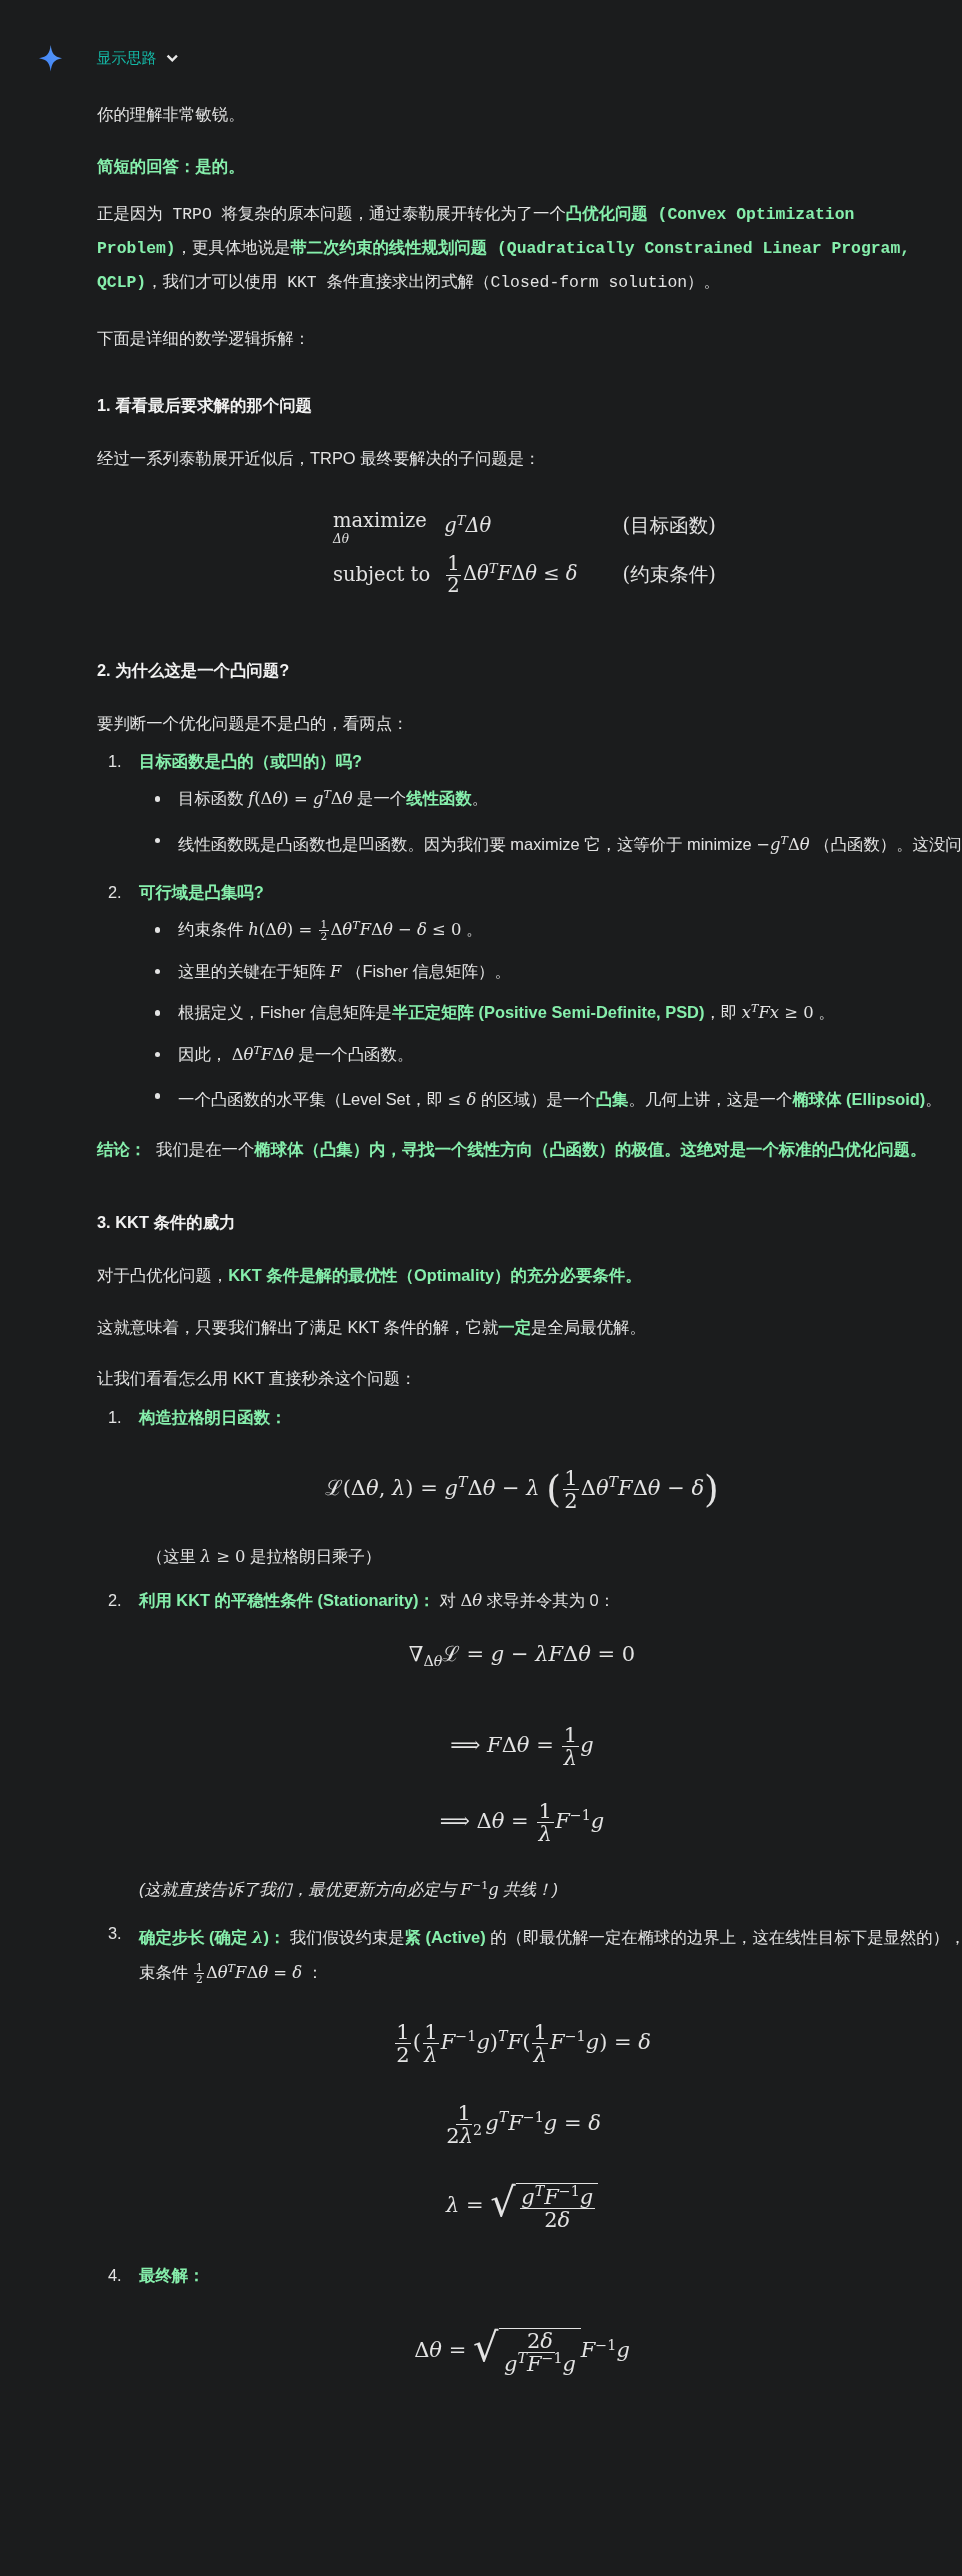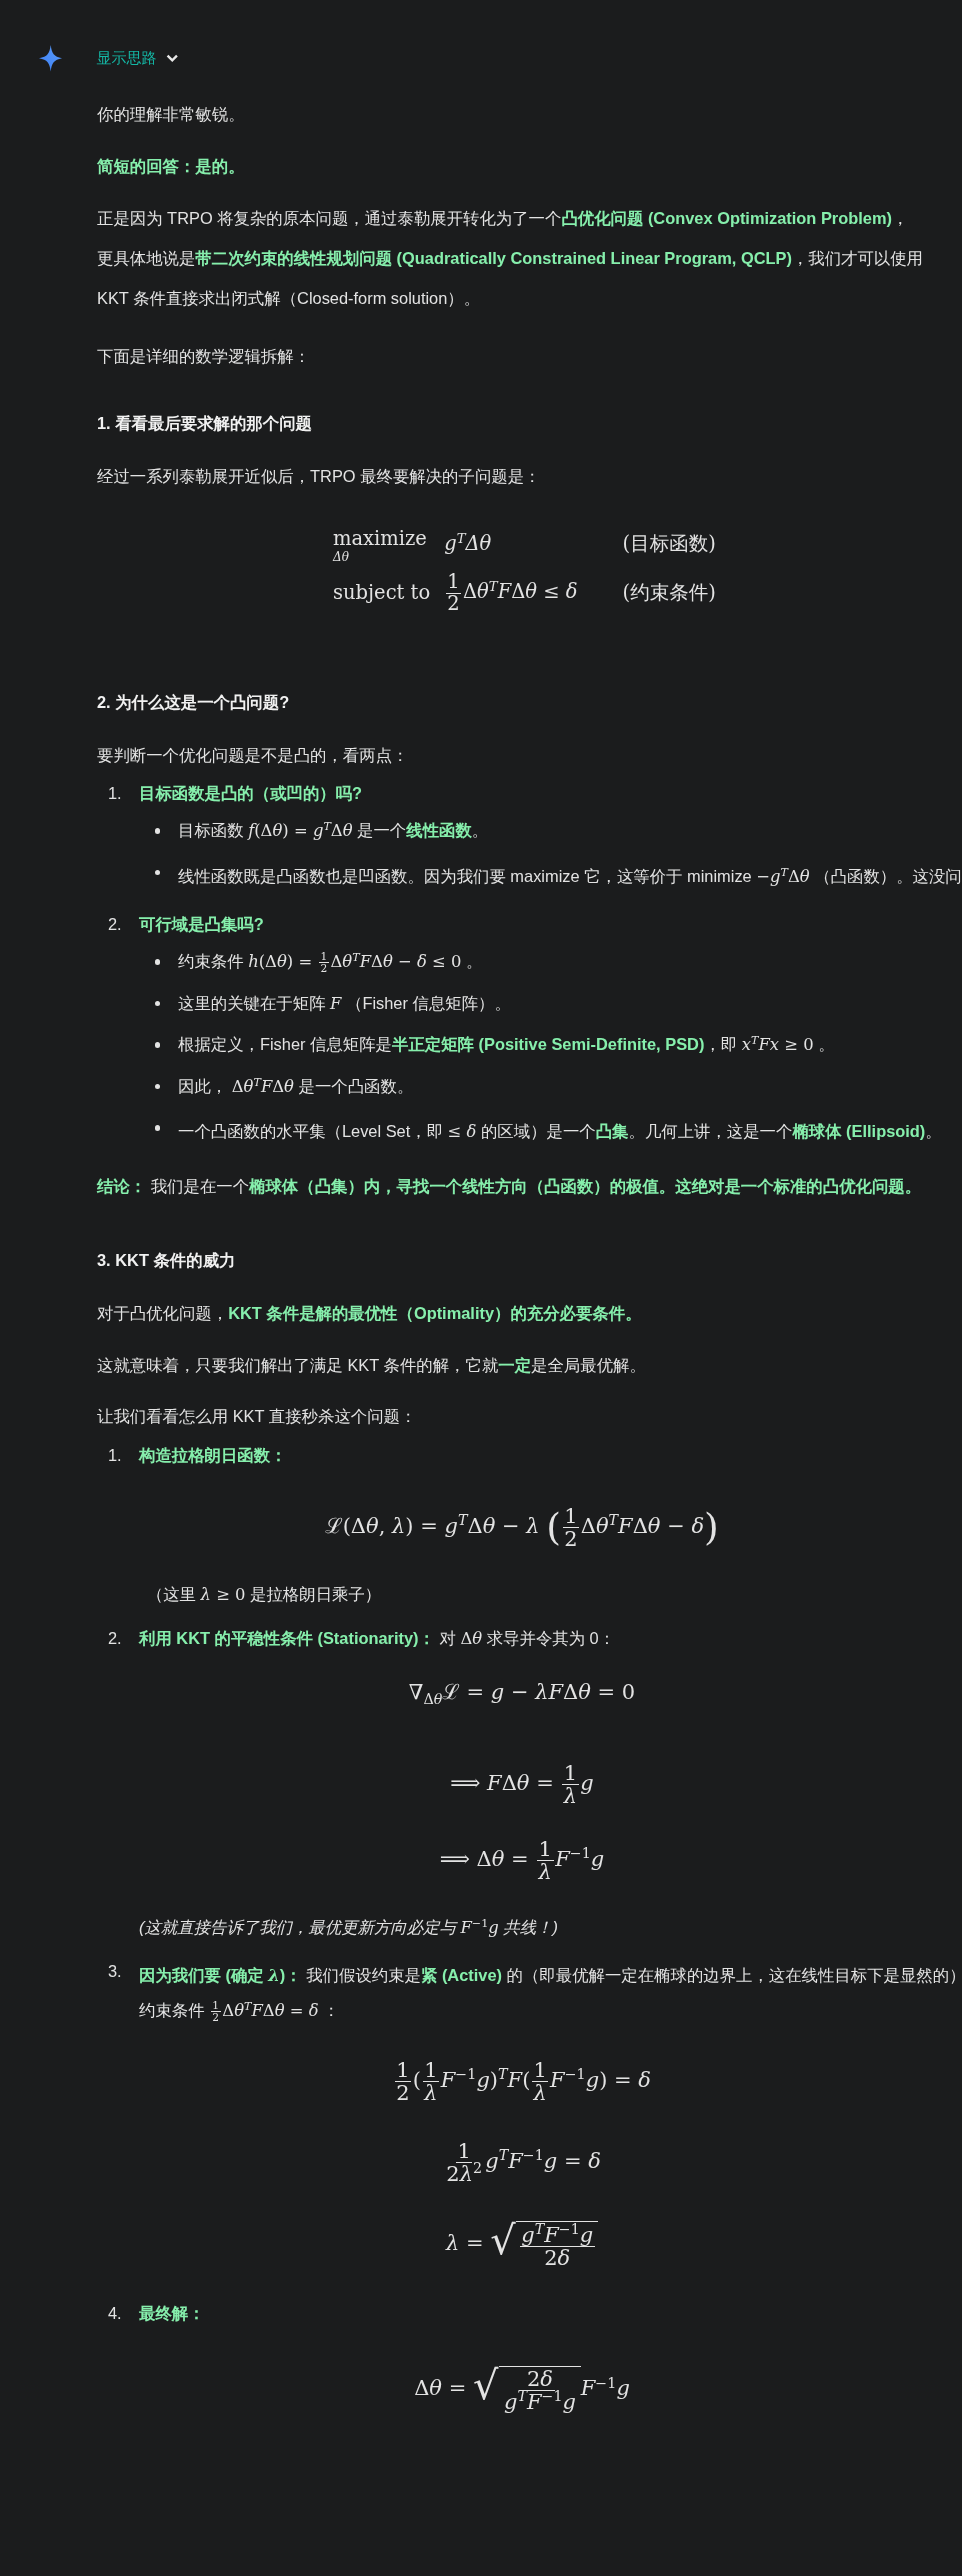--- a/index.html
+++ b/index.html
@@ -17,37 +17,37 @@
     .thinking-toggle {
       margin-left: 34px; display: flex; align-items: center; gap: 9.4px;
       font-size: 15px; color: #14b8a6; cursor: pointer; font-weight: 500;
     }
     .chev { width: 12.5px; height: 9.4px; }
     .content {
       position: absolute; left: 97px; top: 101px; width: 1014px;
       font-size: 16.4px; line-height: 26.5px; color: #e3e3e3;
     }
     p { margin: 0 0 25px 0; white-space: nowrap; }
-    p.wrap { white-space: normal; width: 827px; line-height: 40px; }
+    p.wrap { white-space: normal; width: 827px; line-height: 34px; font-family: Liberation Mono, monospace; }
     b, .b { font-weight: 700; color: #86efac; }
     h3 { font-size: 16.4px; font-weight: 700; margin: 41px 0 26.5px 0; color: #f1f1f1; }
     .math { font-family: "DejaVu Serif", "Liberation Serif", serif; font-style: italic; }
     .mrm { font-family: "DejaVu Serif", "Liberation Serif", serif; font-style: normal; }
     sup { font-size: 0.68em; vertical-align: 0.55em; line-height: 0; }
     sub { font-size: 0.68em; vertical-align: -0.35em; line-height: 0; }
     .frac { display: inline-flex; flex-direction: column; align-items: center; vertical-align: middle; margin: 0 1.6px; }
     .frac > span { line-height: 1.05; padding: 0 1.6px; }
     .frac > span.num { border-bottom: 1.2px solid #e3e3e3; }
     .frac.small { font-size: 0.65em; }
     .display {
       font-family: "DejaVu Serif", "Liberation Serif", serif; font-size: 21px;
       text-align: center; width: 850px; margin: 23.4px 0 31px 0; font-style: italic;
     }
     .display .up { font-style: normal; }
-    .opt-table { margin: 31px auto 70px 236px; border-collapse: collapse; font-family: "DejaVu Serif", serif; font-size: 19.5px; }
+    .opt-table { margin: 31px auto 56px 236px; border-collapse: collapse; font-family: "DejaVu Serif", serif; font-size: 19.5px; }
     .opt-table td { padding: 4.7px 14px 4.7px 0; vertical-align: middle; }
     .opt-table .kw { font-style: normal; text-align: left; }
     .opt-table .kw .under { display: block; font-size: 12px; text-align: left; font-style: italic; line-height: 11px; }
     .opt-table .tag { font-style: normal; padding-left: 31px; }
     ol { margin: 0; padding: 0; list-style: none; }
     ol > li { position: relative; padding-left: 42px; margin-bottom: 17px; }
     ol > li > .num { position: absolute; left: 11px; top: 0; }
     ul { margin: 11px 0 0 0; padding: 0; list-style: none; }
     ul > li { position: relative; padding-left: 39px; margin-bottom: 14px; white-space: nowrap; }
     ul > li.wrap { white-space: normal; width: 827px; line-height: 34px; }
@@ -168,21 +168,21 @@
       <div class="display" style="margin-left:-42px;margin-top:16px;">
         <span class="up">⟹ Δ</span>θ <span class="up">= </span><span class="frac">
             <span class="num up">1</span>
             <span>λ</span>
           </span>F<sup class="up">−1</sup>g
       </div>
       <div class="italic-note" style="margin-top:7.8px;"><span>(这就直接告诉了我们，最优更新方向必定与 </span><span class="math">F<sup class="mrm">−1</sup>g</span><span> 共线！)</span></div>
     </li>
     <li style="margin-top:11px;">
       <span class="num">3.</span>
-      <div style="white-space:normal;width:882px;line-height:34px;"><b>因为我们要 (确定 </b><b class="math">λ</b><b>)：</b><span> 我们假设约束是</span><b>紧 (Active)</b><span> 的（即最优解一定在椭球的边界上，这在线性目标下是显然的），代入约束条件 </span><span class="math"><span class="frac small mrm">
+      <div style="white-space:normal;width:882px;line-height:34px;"><b>确定步长 (确定 </b><b class="math">λ</b><b>)：</b><span> 我们假设约束是</span><b>紧 (Active)</b><span> 的（即最优解一定在椭球的边界上，这在线性目标下是显然的），代入约束条件 </span><span class="math"><span class="frac small mrm">
               <span class="num">1</span>
               <span>2</span>
             </span><span class="mrm">Δ</span>θ<sup>T</sup>F<span class="mrm">Δ</span>θ <span class="mrm">=</span> δ</span><span> ：</span></div>
       <div class="display" style="margin-left:-42px;margin-top:31px;">
         <span class="frac up">
             <span class="num">1</span>
             <span>2</span>
           </span><span class="up">(</span><span class="frac">
             <span class="num up">1</span>
             <span>λ</span>

